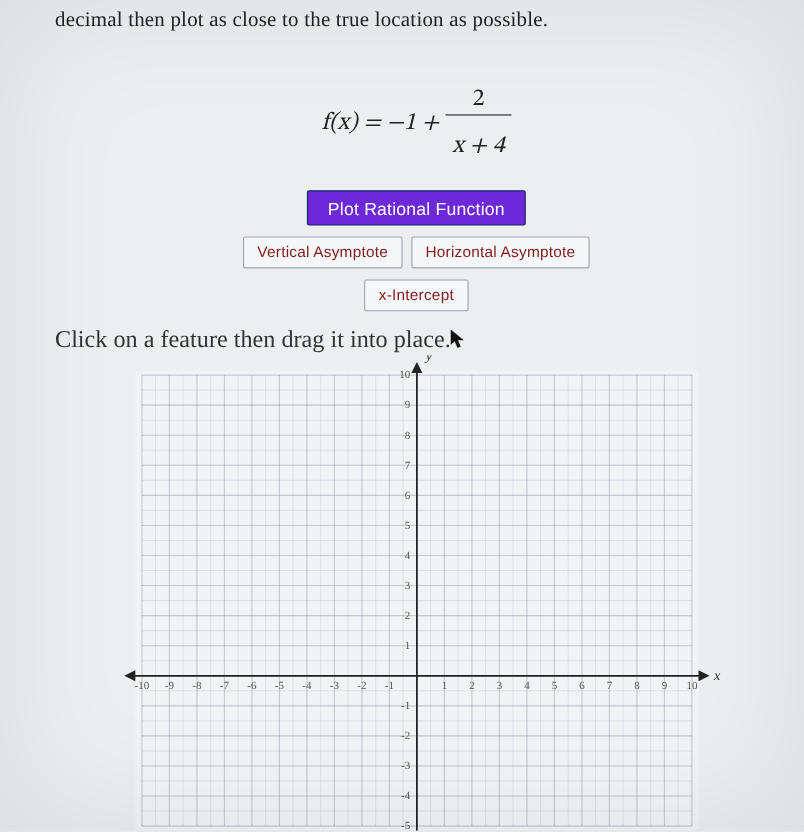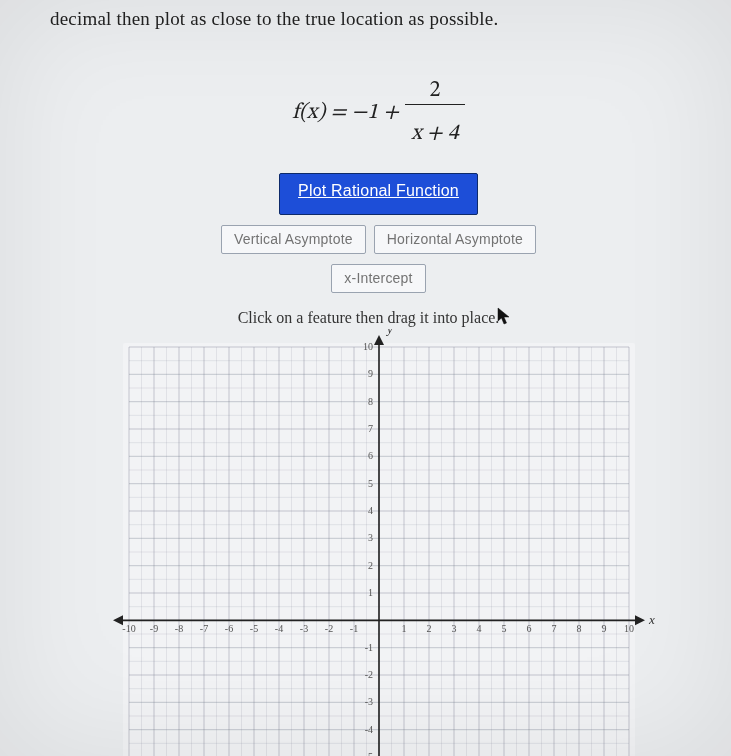--- a/index.html
+++ b/index.html
@@ -46,38 +46,36 @@
     .button-row {
       display: flex;
       justify-content: center;
       gap: 8px;
       margin-bottom: 10px;
       font-family: Georgia, serif;
     }
     .btn {
       border: 1px solid #9aa3b0;
       background: #f6f7f9;
-      color: #737373;
+      color: #7f1d1d;
       font-size: 14px;
       padding: 5px 12px 6px 12px;
       border-radius: 2px;
       cursor: pointer;
       letter-spacing: 0.2px;
     }
     .btn.primary {
-      background: #1d4ed8;
+      background: #6d28d9;
       color: #fff;
       border-color: #0d2a6a;
       font-size: 16px;
-      padding: 8px 18px 14px 18px;
-      text-decoration: underline;
+      padding: 8px 18px 4px 18px;
     }
     .instruct {
-      text-align: center;
-      font-size: 16px;
+      font-size: 22px;
       color: #333;
       margin: 12px 0 2px 0;
       position: relative;
     }
     .cursor-icon {
       display:inline-block;
       position: relative;
       top: 2px;
       left: -6px;
     }

